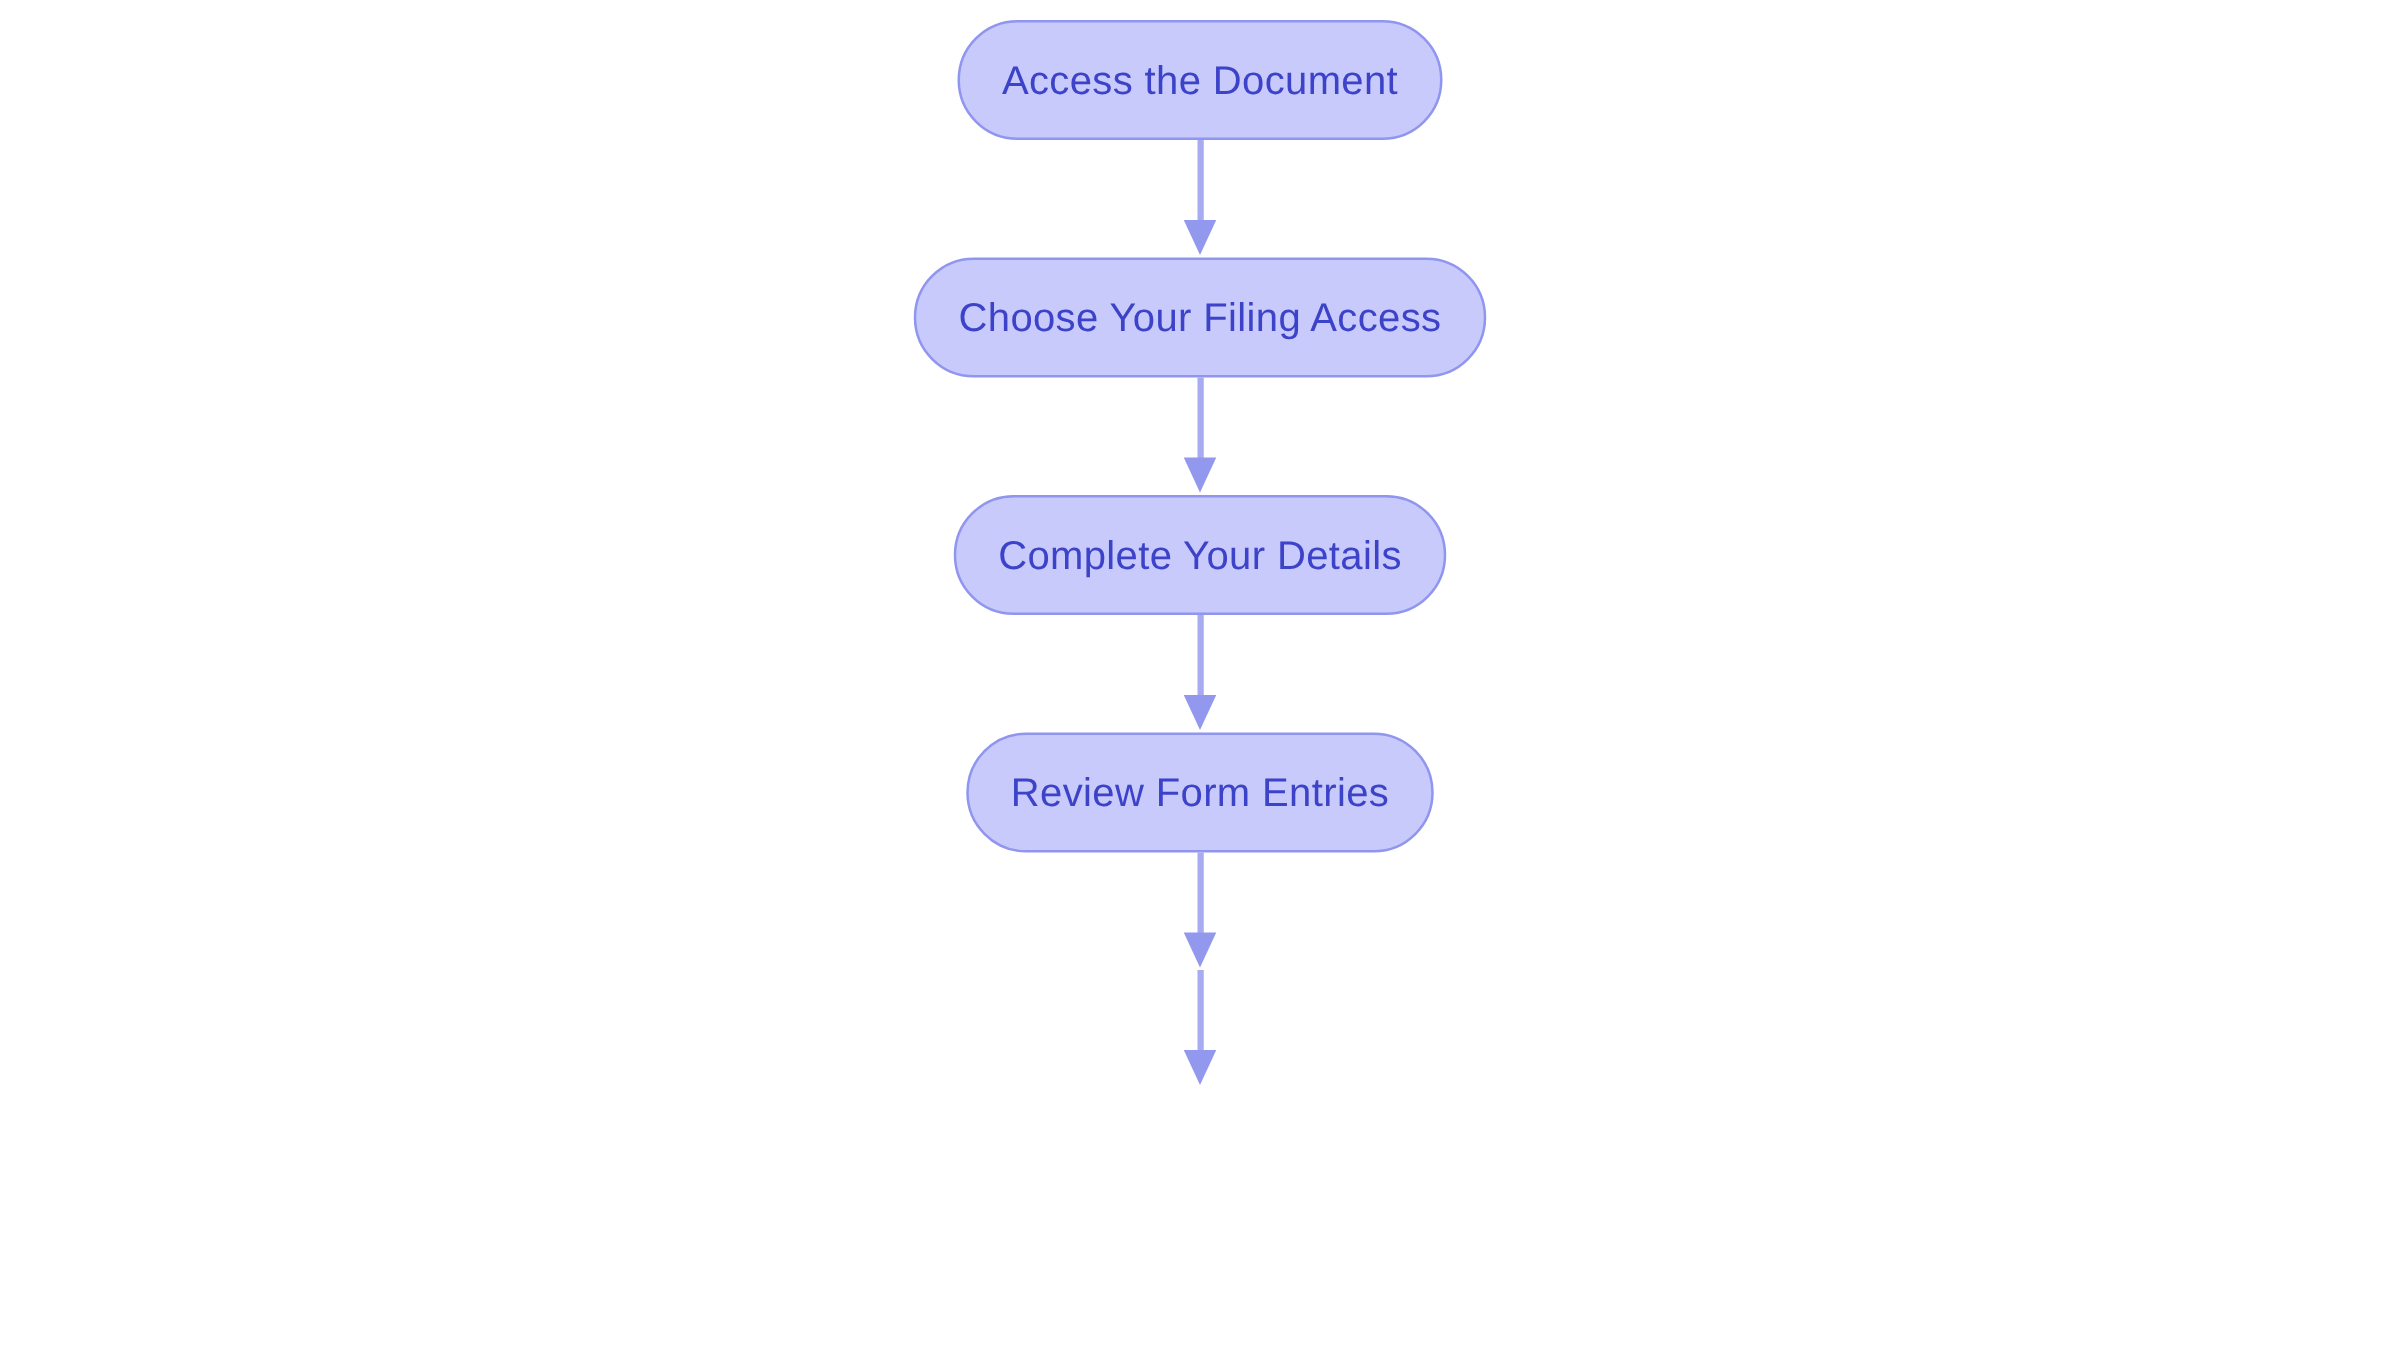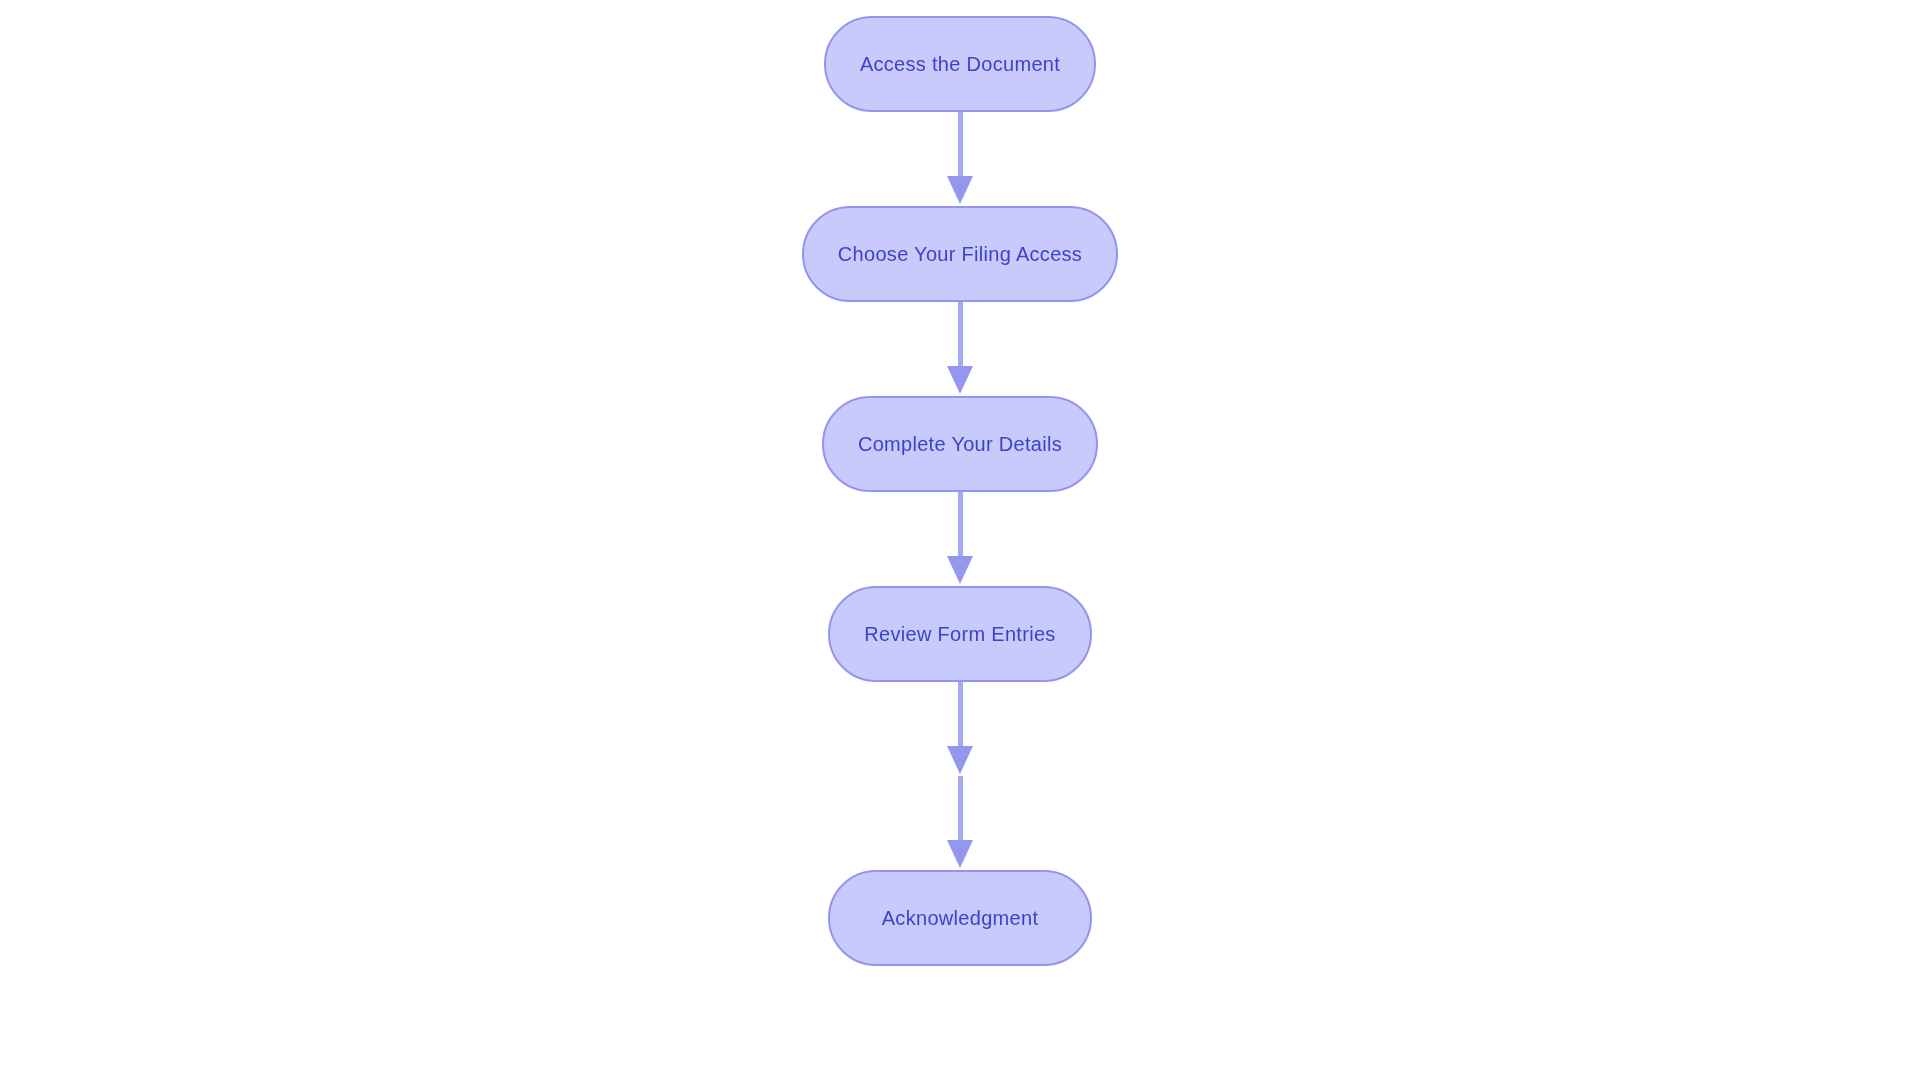--- a/index.html
+++ b/index.html
@@ -29,21 +29,21 @@
     height: 96px;
     min-width: 264px;
     padding: 0 34px;
     border-radius: 48px;
     background: var(--node-fill);
     border: 2px solid var(--node-border);
     display: flex;
     align-items: center;
     justify-content: center;
     color: var(--node-text);
-    font-size: 20px;
+    font-size: 32px;
     letter-spacing: 0.3px;
     white-space: nowrap;
   }
   .flow-arrow {
     height: 94px;
     display: flex;
     flex-direction: column;
     align-items: center;
     justify-content: flex-start;
   }
@@ -83,15 +83,14 @@
       </div>
       <div class="flow-node">Review Form Entries</div>
       <div class="flow-arrow">
         <div class="stem"></div>
         <div class="head"></div>
       </div>
       <div class="flow-arrow">
         <div class="stem"></div>
         <div class="head"></div>
       </div>
-      <div class="flow-node">Acknowledgment</div>
     </div>
 </div>
 
 </body></html>

